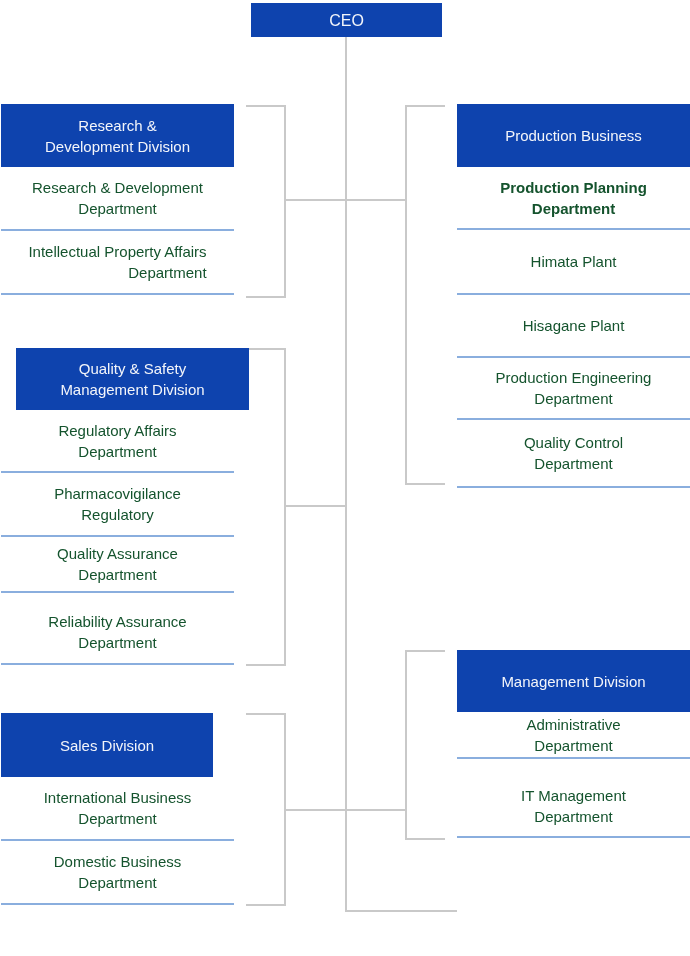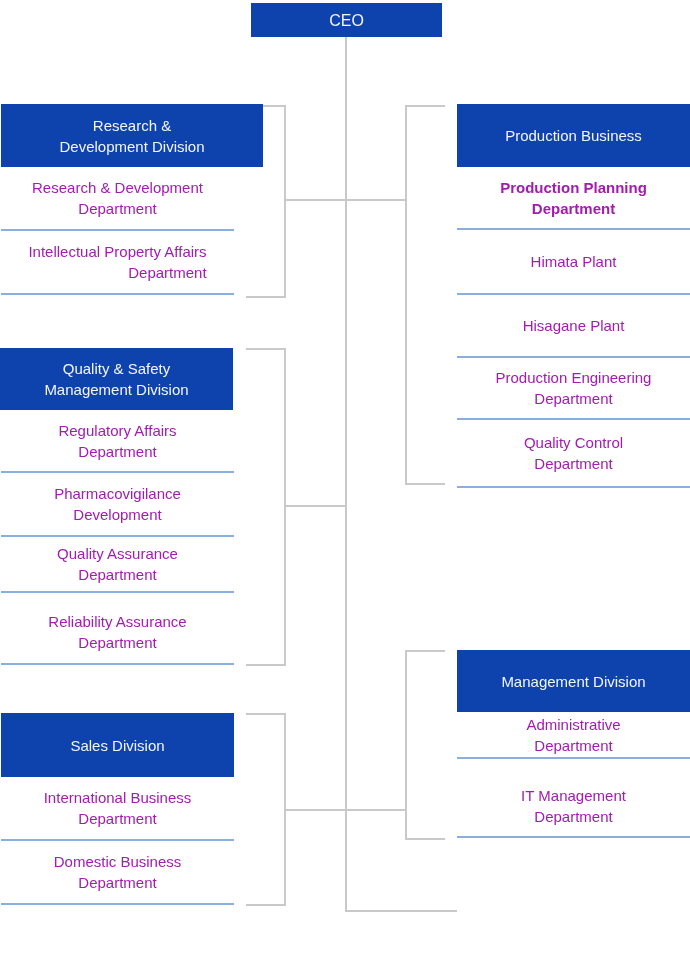--- a/index.html
+++ b/index.html
@@ -25,21 +25,21 @@
   .division {
     background: #0e43ae;
     color: #f3f5fa;
   }
   .root-node {
     background: #0e43ae;
     color: #f3f5fa;
     font-size: 16px;
   }
   .dept {
-    color: #a21caf;
+    color: #14532d;
     border-bottom: 2px solid #8aaede;
   }
   .line {
     position: absolute;
     background: #c9c9c9;
   }
   .bracket {
     position: absolute;
     box-sizing: border-box;
   }
@@ -64,39 +64,39 @@
   <div class="line" style="left:345px;top:910px;width:112px;height:2px;"></div>
 
   <div class="bracket bracket-left" style="left:246px;top:105px;width:40px;height:193px;"></div>
   <div class="bracket bracket-left" style="left:246px;top:348px;width:40px;height:318px;"></div>
   <div class="bracket bracket-left" style="left:246px;top:713px;width:40px;height:193px;"></div>
   <div class="bracket bracket-right" style="left:405px;top:105px;width:40px;height:380px;"></div>
   <div class="bracket bracket-right" style="left:405px;top:650px;width:40px;height:190px;"></div>
 
   <div class="node root-node" style="left:251px;top:3px;width:191px;height:34px;">CEO</div>
 
-  <div class="node division" style="left:1px;top:104px;width:262px;height:63px;">Research &amp;
+  <div class="node division" style="left:1px;top:104px;width:233px;height:63px;">Research &amp;
 Development Division</div>
   <div class="node dept" style="left:1px;top:167px;width:233px;height:64px;">Research &amp; Development
 Department</div>
   <div class="node dept" style="left:1px;top:231px;width:233px;height:64px;text-align:right;">Intellectual Property Affairs
 Department</div>
 
-  <div class="node division" style="left:0;top:348px;width:233px;height:62px;">Quality &amp; Safety
+  <div class="node division" style="left:16px;top:348px;width:233px;height:62px;">Quality &amp; Safety
 Management Division</div>
   <div class="node dept" style="left:1px;top:410px;width:233px;height:63px;">Regulatory Affairs
 Department</div>
   <div class="node dept" style="left:1px;top:473px;width:233px;height:64px;">Pharmacovigilance
-Development</div>
+Regulatory</div>
   <div class="node dept" style="left:1px;top:537px;width:233px;height:56px;">Quality Assurance
 Department</div>
   <div class="node dept" style="left:1px;top:601px;width:233px;height:64px;">Reliability Assurance
 Department</div>
 
-  <div class="node division" style="left:1px;top:713px;width:233px;height:64px;">Sales Division</div>
+  <div class="node division" style="left:1px;top:713px;width:212px;height:64px;">Sales Division</div>
   <div class="node dept" style="left:1px;top:777px;width:233px;height:64px;">International Business
 Department</div>
   <div class="node dept" style="left:1px;top:841px;width:233px;height:64px;">Domestic Business
 Department</div>
 
   <div class="node division" style="left:457px;top:104px;width:233px;height:63px;">Production Business</div>
   <div class="node dept" style="left:457px;top:167px;width:233px;height:63px;font-weight:bold;">Production Planning
 Department</div>
   <div class="node dept" style="left:457px;top:230px;width:233px;height:65px;">Himata Plant</div>
   <div class="node dept" style="left:457px;top:295px;width:233px;height:63px;">Hisagane Plant</div>

